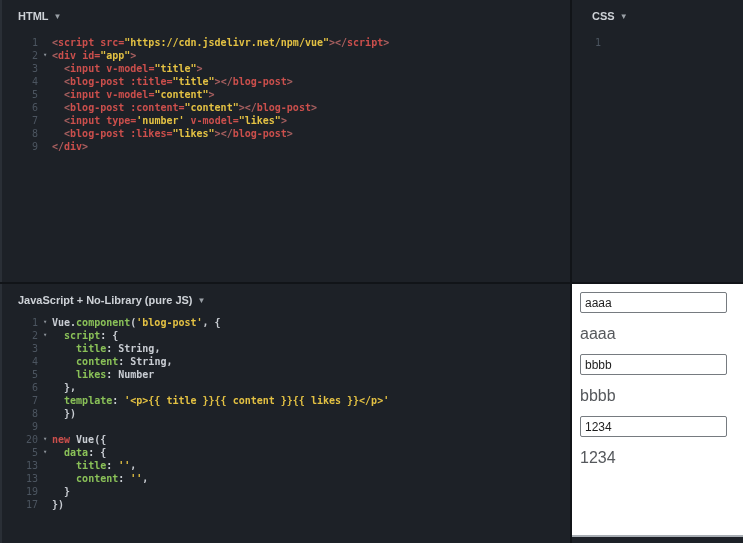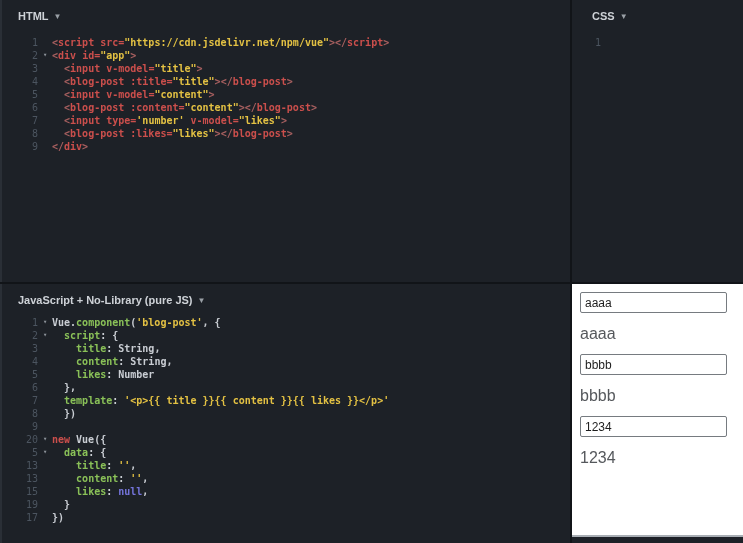--- a/index.html
+++ b/index.html
@@ -204,25 +204,20 @@
         <span class="ln">13</span>
         <span class="fold"></span>
         <span class="code"><span class="tok-plain">    </span><span class="tok-prop">title</span><span class="tok-jpunc">: </span><span class="tok-str">''</span><span class="tok-jpunc">,</span></span>
       </div>
       <div class="code-line">
         <span class="ln">13</span>
         <span class="fold"></span>
         <span class="code"><span class="tok-plain">    </span><span class="tok-prop">content</span><span class="tok-jpunc">: </span><span class="tok-str">''</span><span class="tok-jpunc">,</span></span>
       </div>
       <div class="code-line">
-        <span class="ln">15</span>
-        <span class="fold"></span>
-        <span class="code"><span class="tok-plain">    </span><span class="tok-prop">likes</span><span class="tok-jpunc">: </span><span class="tok-nul">null</span><span class="tok-jpunc">,</span></span>
-      </div>
-      <div class="code-line">
         <span class="ln">19</span>
         <span class="fold"></span>
         <span class="code"><span class="tok-plain">  </span><span class="tok-jpunc">}</span></span>
       </div>
       <div class="code-line">
         <span class="ln">17</span>
         <span class="fold"></span>
         <span class="code"><span class="tok-jpunc">})</span></span>
       </div>
     </div>

